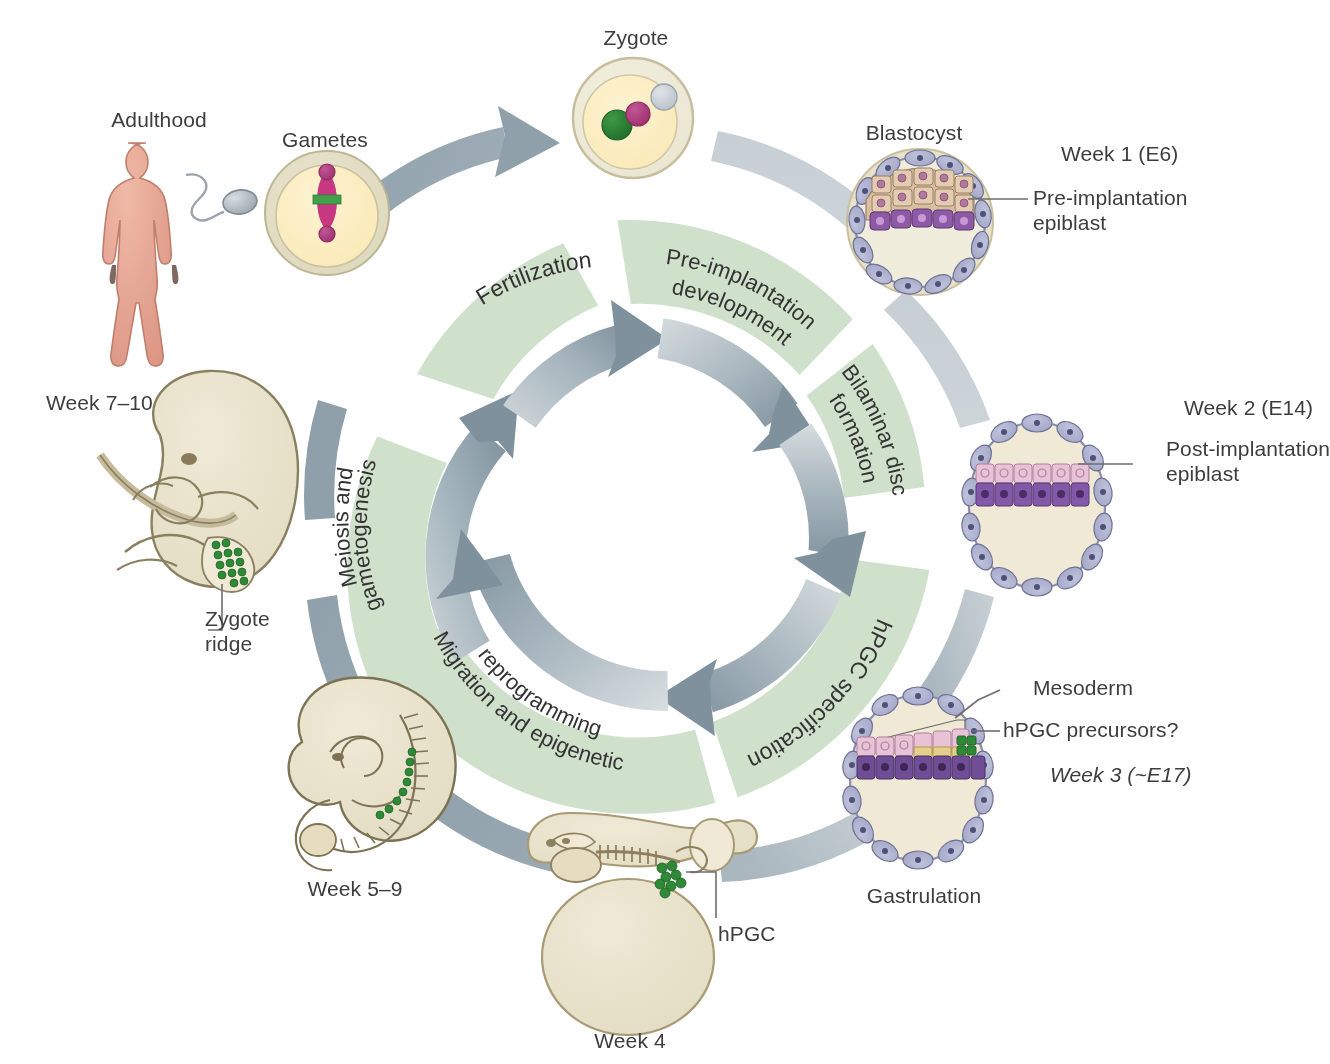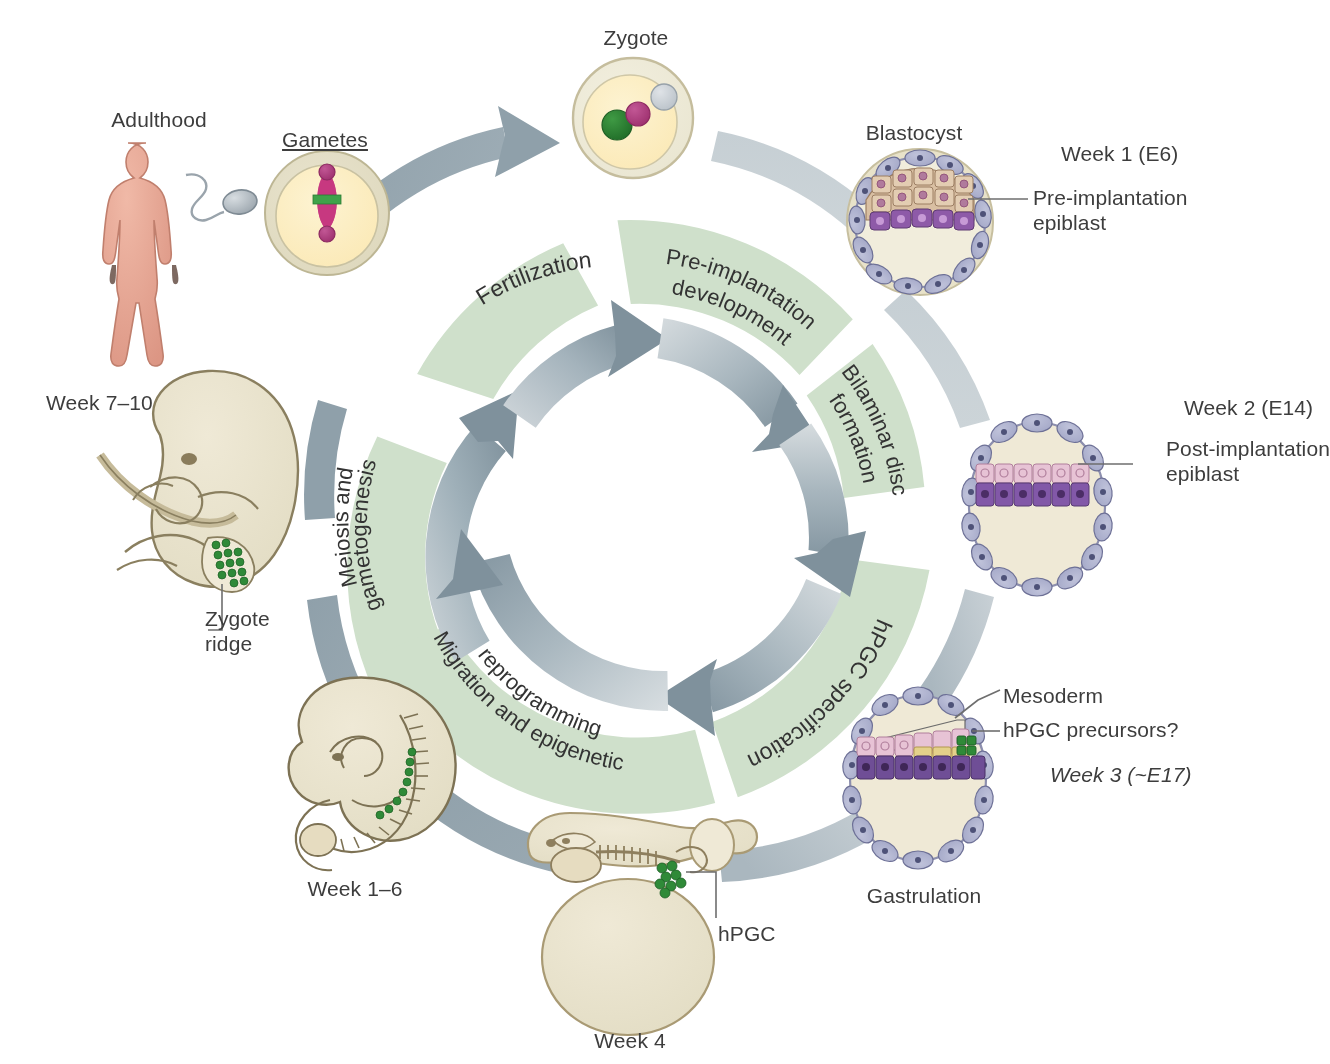--- a/index.html
+++ b/index.html
@@ -680,35 +680,35 @@
       <line class="leader" x1="968" y1="199" x2="1028" y2="199"></line>
       <line class="leader" x1="1078" y1="464" x2="1133" y2="464"></line>
       <polyline class="leader" points="955,718 978,700 1000,690"></polyline>
       <line class="leader" x1="972" y1="731" x2="1000" y2="731"></line>
       <polyline class="leader" points="686,872 716,872 716,918"></polyline>
       <polyline class="leader" points="222,584 222,630 208,630"></polyline>
     </g>
   </svg>
 
   <div class="lbl c" style="left:159px;top:108px;">Adulthood</div>
-  <div class="lbl c" style="left:325px;top:128px;text-decoration:underline;">Gametes</div>
+  <div class="lbl c" style="left:325px;top:128px;">Gametes</div>
   <div class="lbl c" style="left:636px;top:26px;">Zygote</div>
   <div class="lbl c" style="left:914px;top:121px;">Blastocyst</div>
   <div class="lbl c" style="left:924px;top:884px;">Gastrulation</div>
   <div class="lbl c" style="left:630px;top:1029px;">Week 4</div>
-  <div class="lbl c" style="left:355px;top:877px;">Week 1–6</div>
+  <div class="lbl c" style="left:355px;top:877px;">Week 5–9</div>
   <div class="lbl" style="left:46px;top:391px;">Week 7–10</div>
 
   <div class="lbl" style="left:1061px;top:142px;">Week 1 (E6)</div>
   <div class="lbl" style="left:1184px;top:396px;">Week 2 (E14)</div>
   <div class="lbl" style="left:1050px;top:763px;font-style:italic;">Week 3 (~E17)</div>
 
   <div class="lbl" style="left:1033px;top:186px;">Pre-implantation
 epiblast</div>
   <div class="lbl" style="left:1138px;top:437px;margin-left:28px;">Post-implantation
 epiblast</div>
-  <div class="lbl" style="left:1003px;top:676px;margin-top:8px;">Mesoderm</div>
+  <div class="lbl" style="left:1033px;top:676px;">Mesoderm</div>
   <div class="lbl" style="left:1003px;top:718px;">hPGC precursors?</div>
   <div class="lbl" style="left:718px;top:922px;">hPGC</div>
   <div class="lbl r" style="left:205px;top:607px;text-align:left;transform:none;">Zygote
 ridge</div>
 
 </div>
 
 </body></html>

